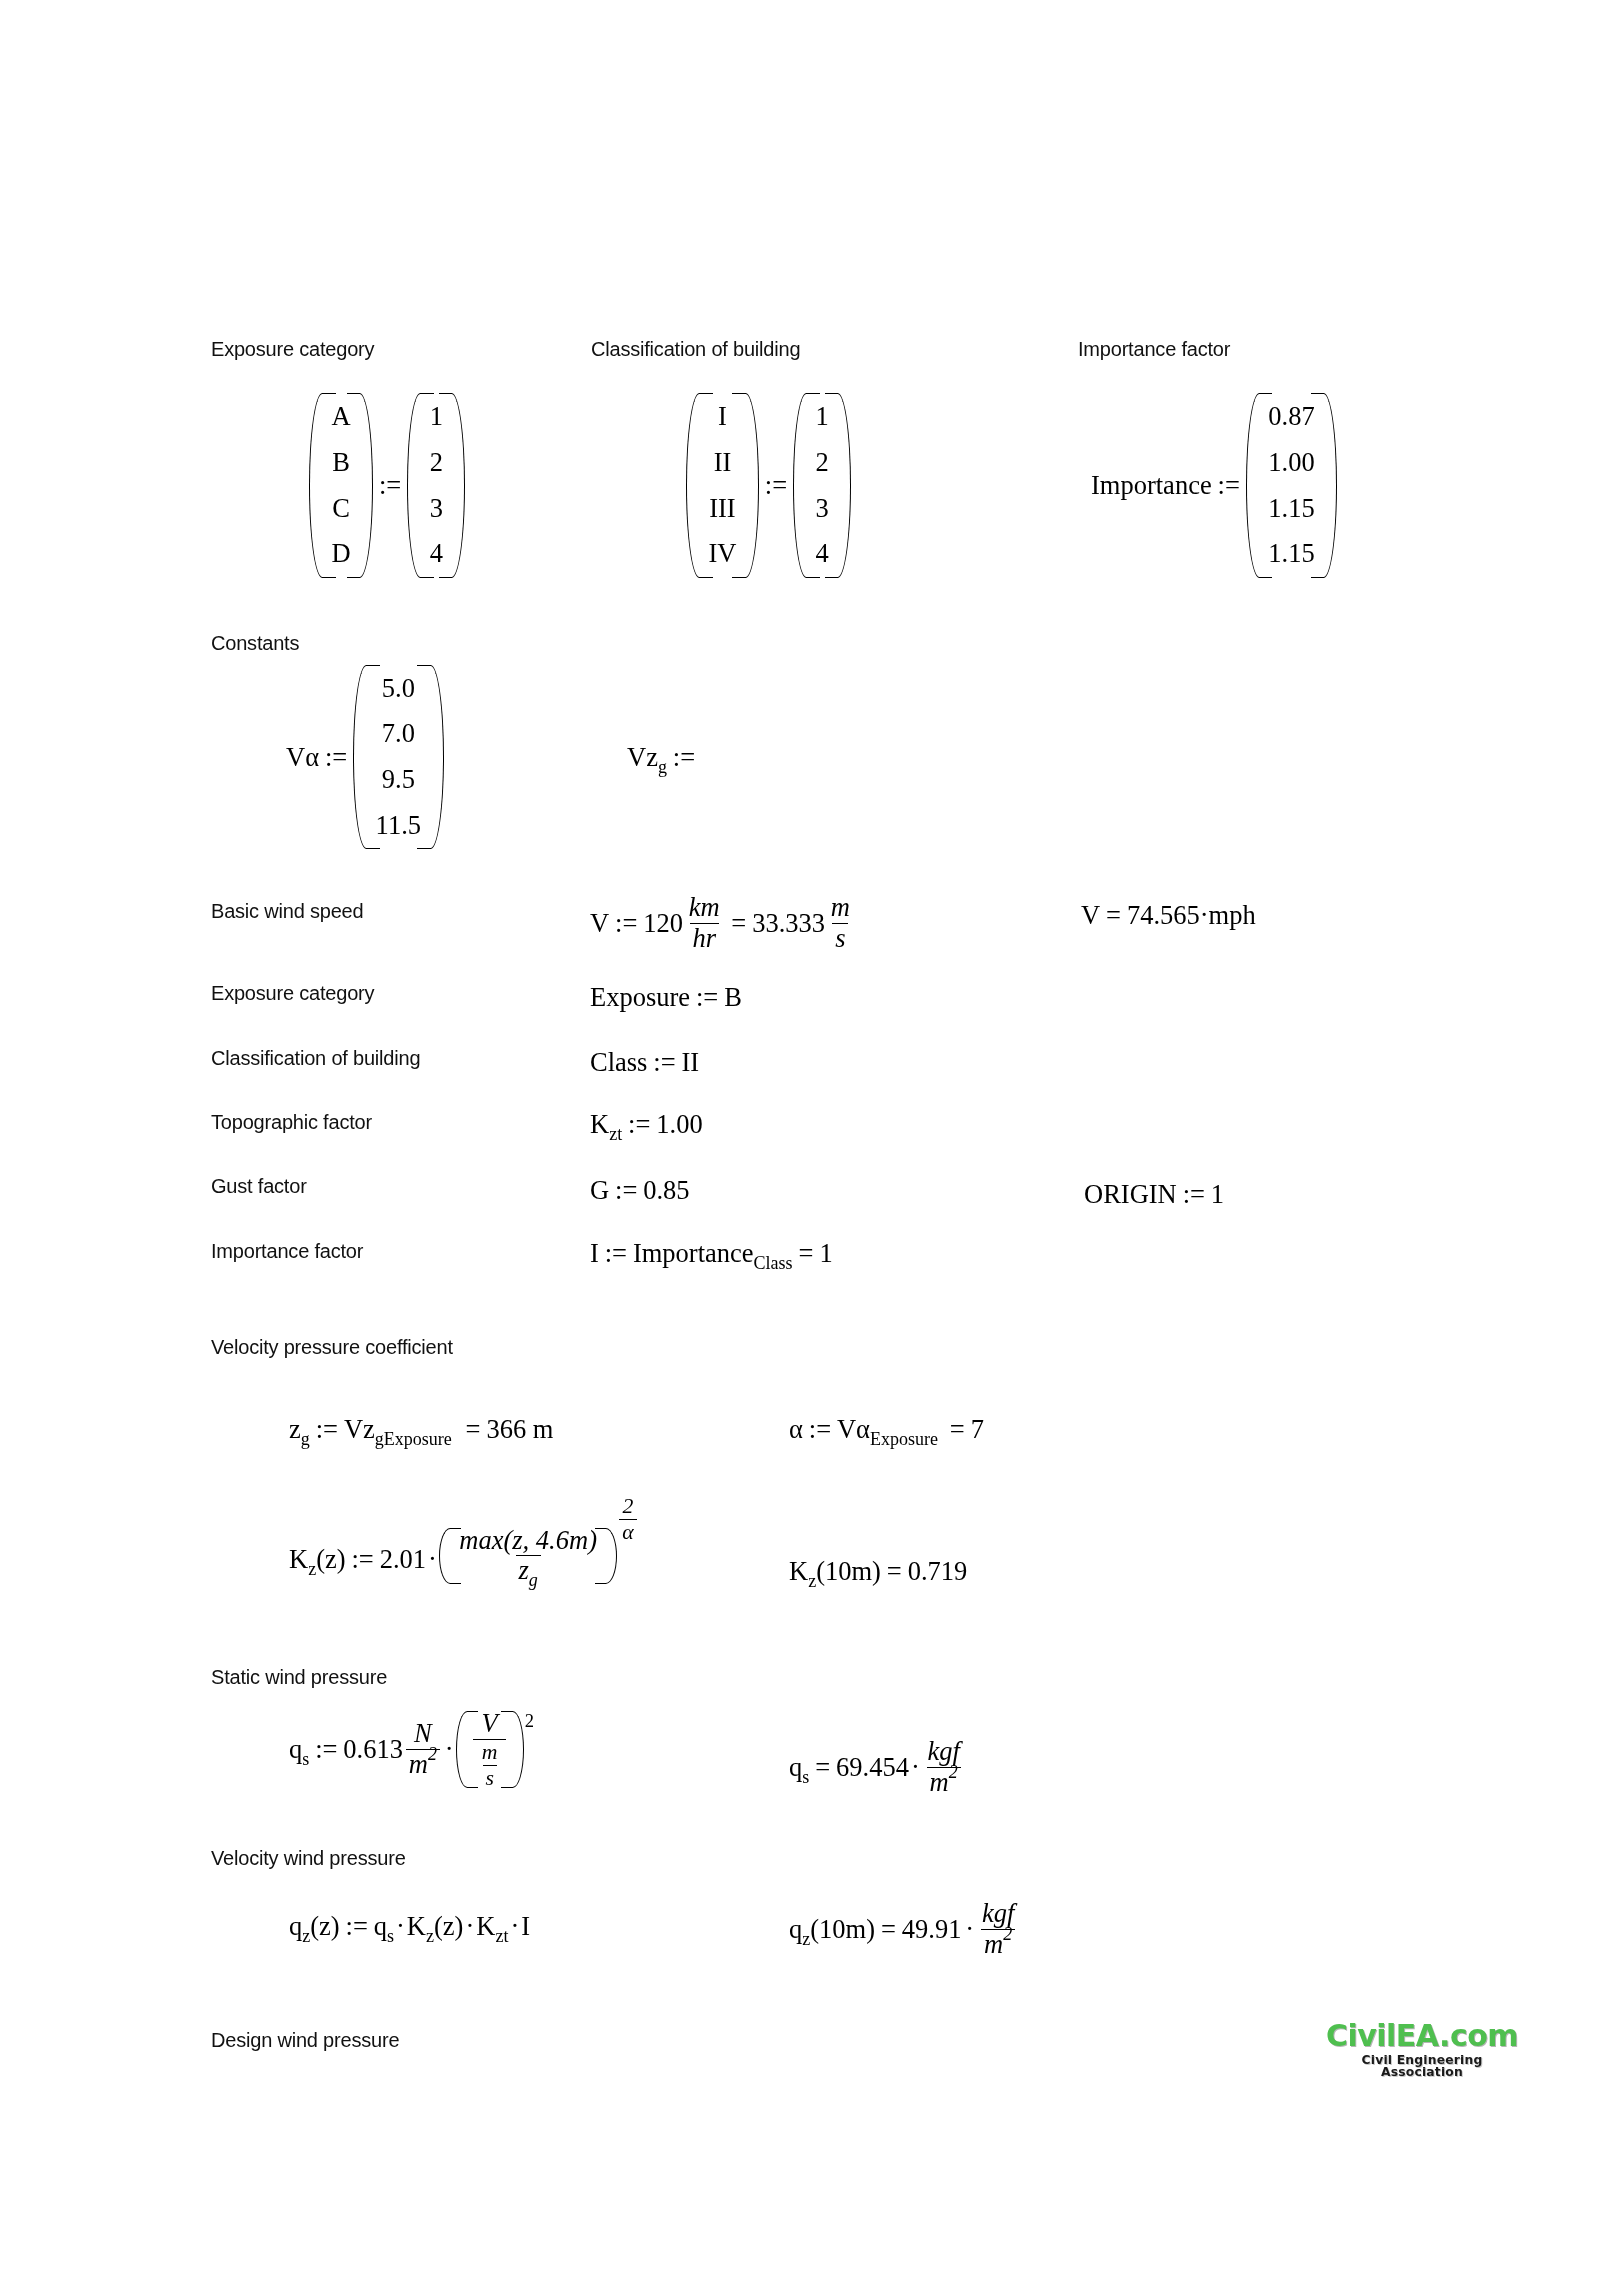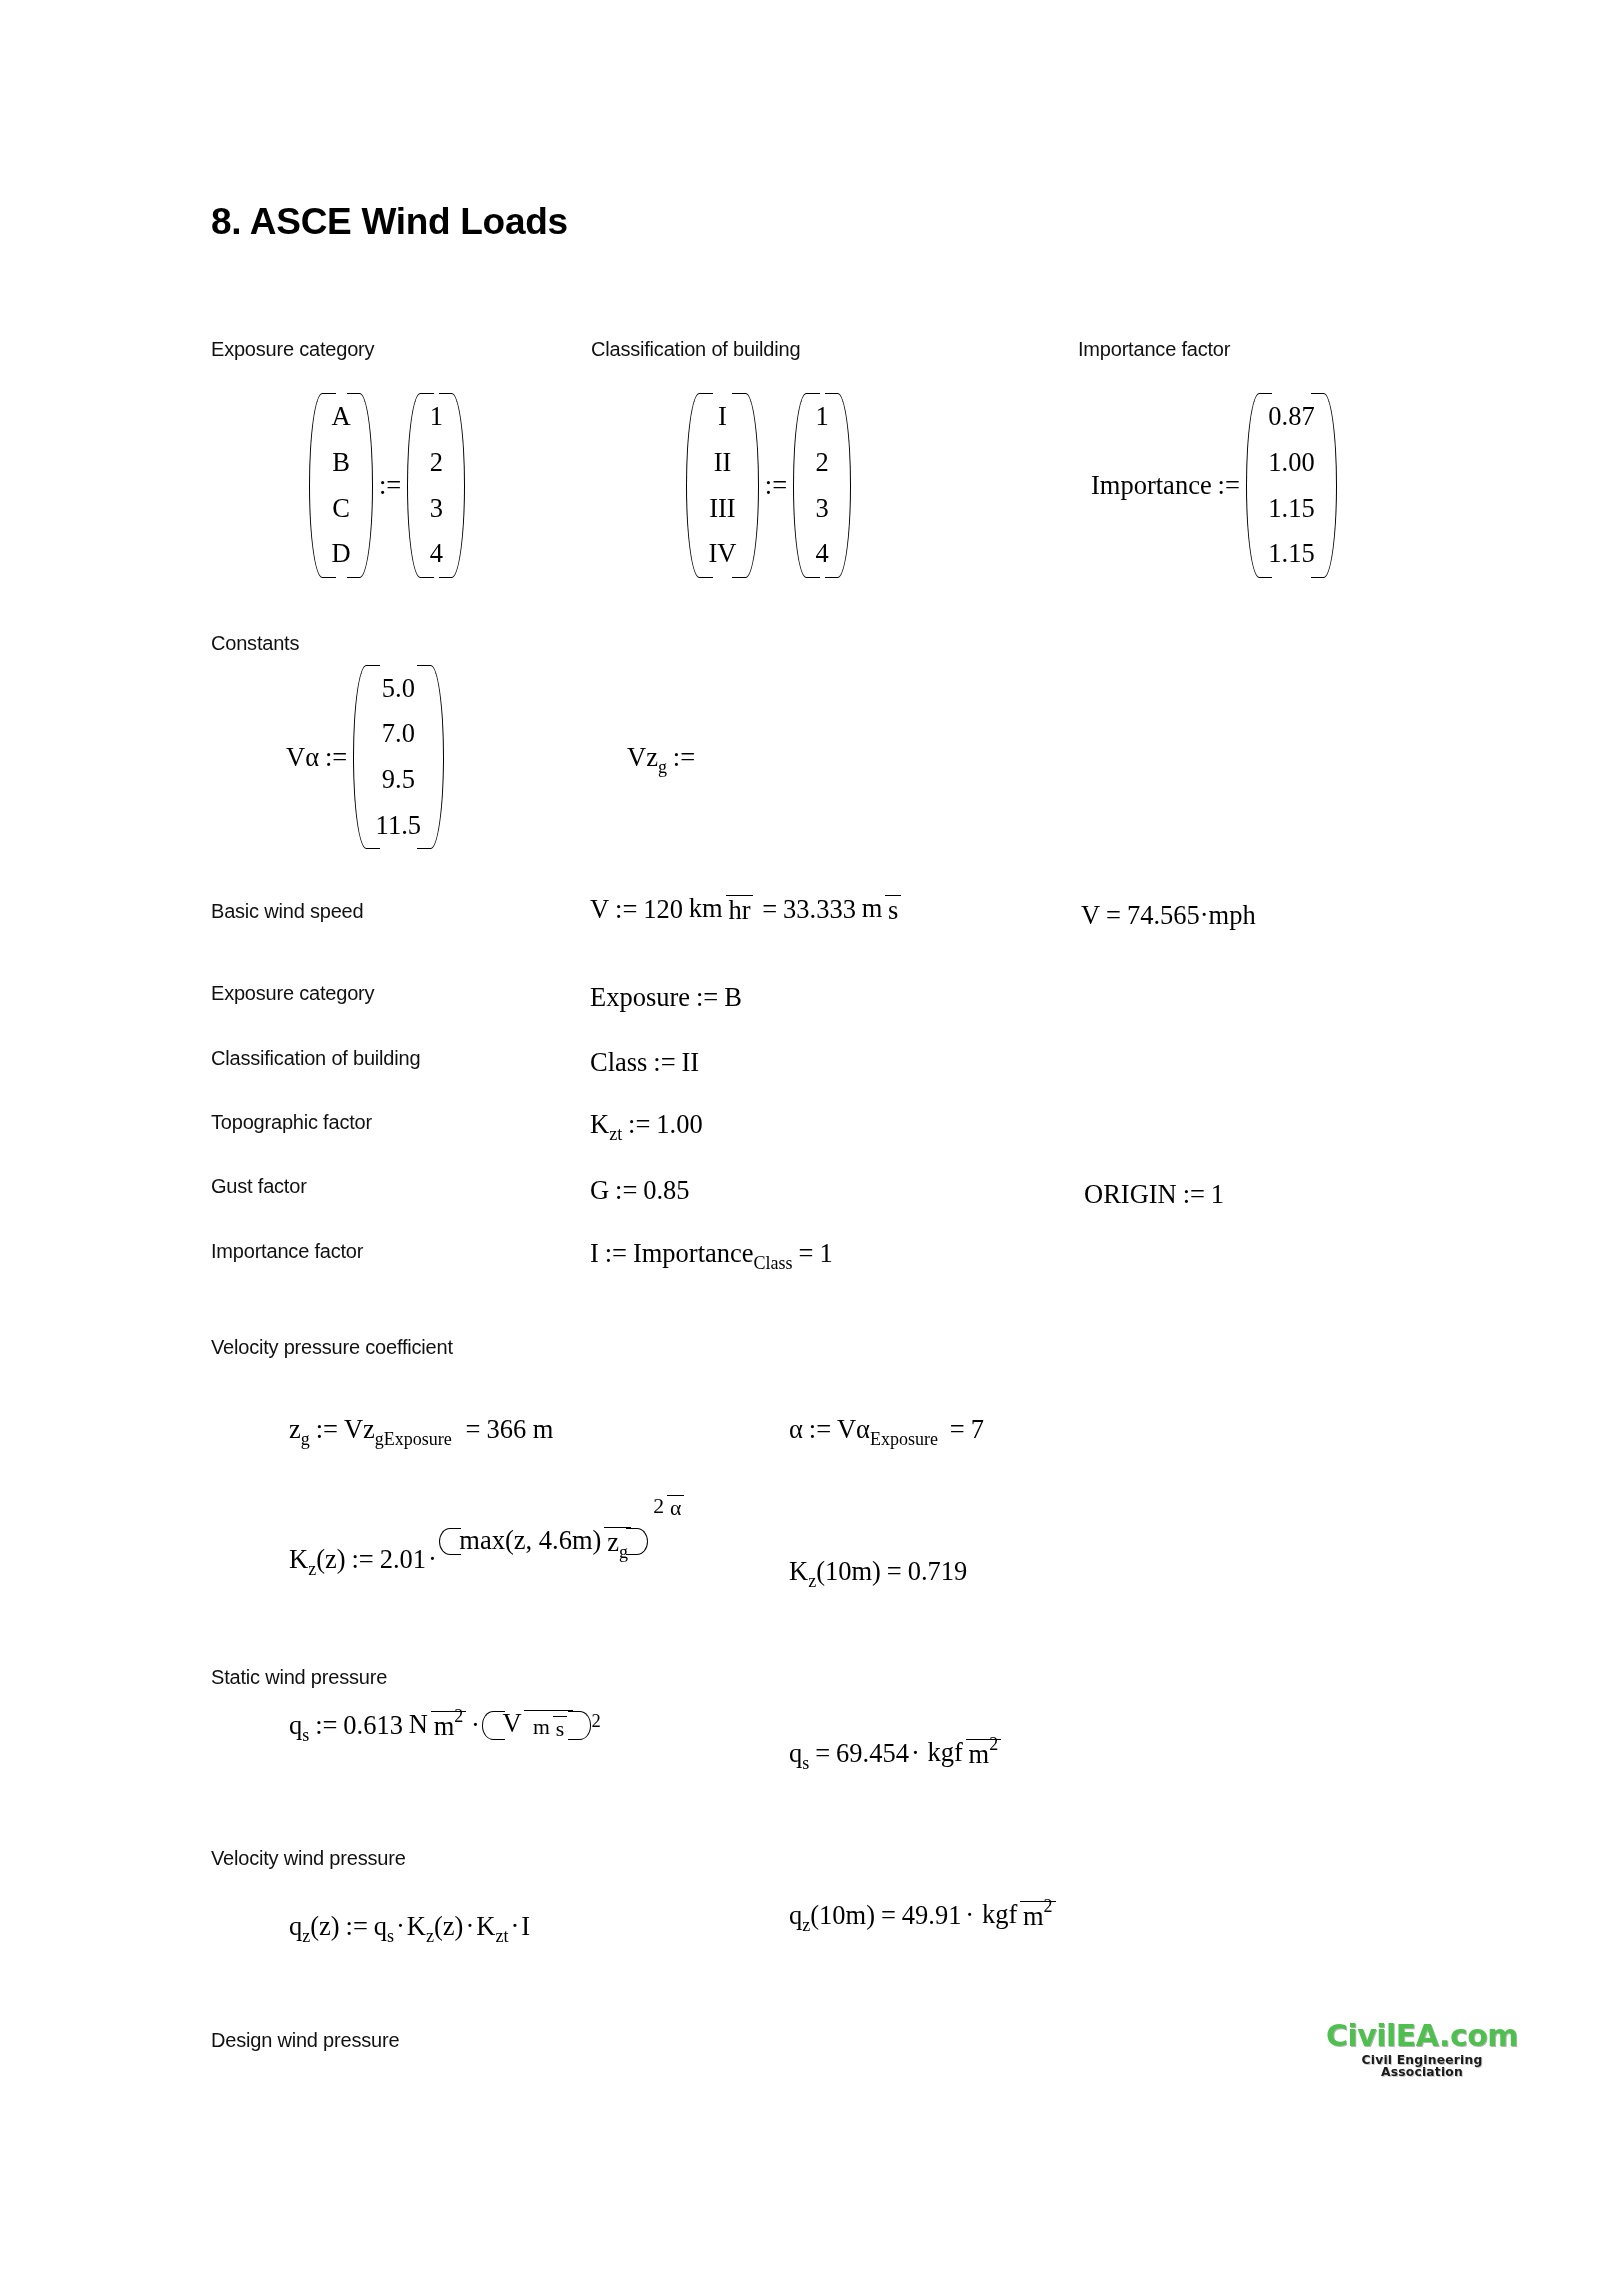--- a/index.html
+++ b/index.html
@@ -95,24 +95,26 @@
     flex-direction: column;
     justify-content: space-between;
     padding: 2px 8.8px;
     text-align: center;
   }
   .mcol > div { line-height: 1.72; }
 
   
   .frac {
     display: inline-flex;
-    flex-direction: row;
+    flex-direction: column;
+    align-items: center;
     vertical-align: middle;
     margin: 0 2.9px;
     font-family: "Liberation Serif", "DejaVu Serif", serif;
+    font-style: italic;
   }
   .frac > .num { padding: 0 2.9px 1px; line-height: 1.05; }
   .frac > .den { padding: 1px 2.9px 0; line-height: 1.05; border-top: 1.8px solid #000; }
   .frac.small { font-size: 0.82em; }
 
   
   .bigparen {
     display: inline-flex;
     align-items: stretch;
   }
@@ -172,21 +174,20 @@
     display: block;
     margin-top: 2.9px;
     text-shadow: 1px 1px 0 rgba(150,150,150,.5);
   }
 </style>
 </head>
 <body>
 
 <div class="page">
 
-  <div class="abs page-title" style="left:211px; top:201px;">8. ASCE Wind Loads</div>
 
   <div class="abs label" style="left:211px; top:338px;">Exposure category</div>
   <div class="abs label" style="left:591px; top:338px;">Classification of building</div>
   <div class="abs label" style="left:1078px; top:338px;">Importance factor</div>
 
   <div class="abs math" style="left:309px; top:407px; height:157px;">
     <span class="matrix">
       <span class="paren left"></span>
       <span class="mcol">
         <div>A</div>

